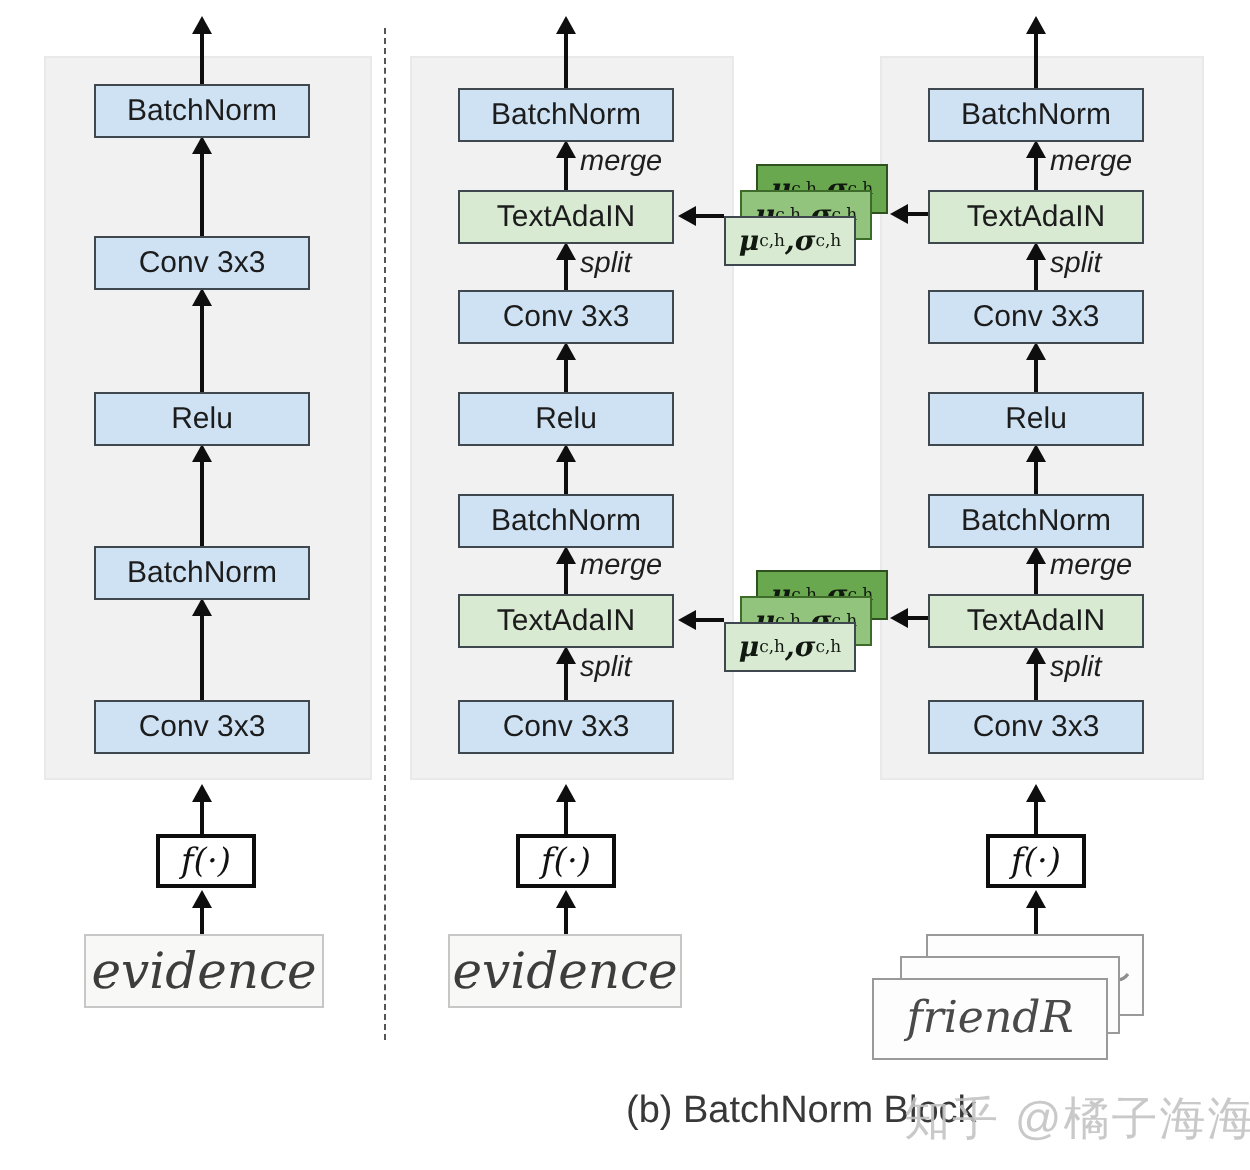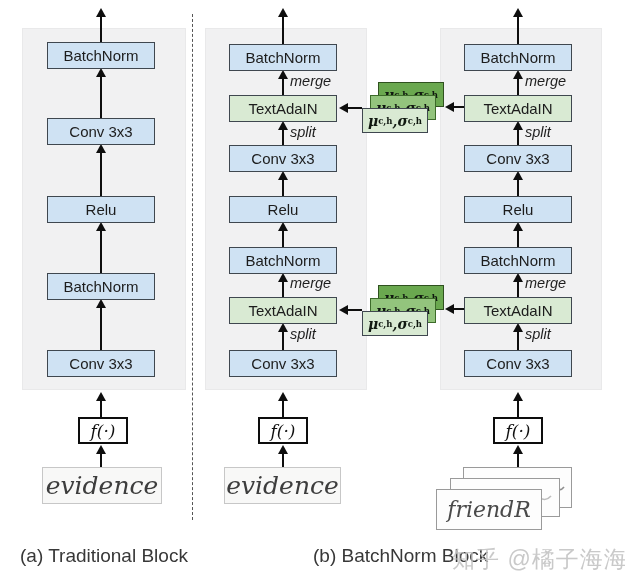--- a/index.html
+++ b/index.html
@@ -19,21 +19,21 @@
   .harrow{position:absolute;height:10px;}
   .harrow .hline{position:absolute;left:7px;top:4px;right:0;height:2.2px;background:#0e0e0e;}
   .harrow .hhead{position:absolute;left:0;top:0;width:0;height:0;
        border-top:5px solid transparent;border-bottom:5px solid transparent;
        border-right:9px solid #0e0e0e;}
   .edge-label{position:absolute;font-style:italic;font-size:14.5px;color:#1e1e1e;}
   .statbox{position:absolute;width:66px;height:25px;box-sizing:border-box;
        display:flex;align-items:center;justify-content:center;
        font-family:"DejaVu Serif",serif;font-style:italic;font-weight:bold;
        font-size:14px;color:#101810;}
-  .statbox sub{font-size:8.5px;font-weight:bold;font-style:normal;}
+  .statbox sub{font-size:8.5px;font-weight:normal;font-style:normal;}
   .s-dark{background:#6aa84f;border:1.5px solid #2f511f;z-index:1;}
   .s-mid{background:#93c47d;border:1.5px solid #3d6b2a;z-index:2;}
   .s-light{background:#d9ead3;border:1.5px solid #3f474f;z-index:3;}
   .fbox{position:absolute;width:50px;height:27px;box-sizing:border-box;background:#fff;
        border:2.6px solid #0d0d0d;display:flex;align-items:center;justify-content:center;
        font-family:"DejaVu Serif",serif;font-style:italic;font-size:17px;color:#111;}
   .hw{position:absolute;box-sizing:border-box;background:#f8f8f7;border:1px solid #c7c7c7;
        display:flex;align-items:center;justify-content:center;overflow:hidden;
        font-family:"DejaVu Serif",serif;font-style:italic;color:#3d3d3d;}
   .sample{position:absolute;box-sizing:border-box;background:#fdfdfd;border:1px solid #9a9a9a;
@@ -263,19 +263,18 @@
   <div class="sample" style="left:463px;top:467px;width:109px;height:41px;z-index:1;">
     <svg class="squiggle" width="100" height="30" viewBox="0 0 100 30">
       <path d="M4 22 C10 8 16 26 24 14 C30 5 34 24 42 16 C48 10 52 24 60 12 C66 4 70 22 78 15 C84 10 90 22 96 14" fill="none" stroke="#8f8f8f" stroke-width="1.6"></path>
     </svg>
   </div>
   <div class="sample" style="left:450px;top:478px;width:110px;height:39px;z-index:2;">
     <svg class="squiggle" width="102" height="28" viewBox="0 0 102 28">
       <path d="M3 20 C9 6 15 24 23 13 C29 4 33 22 41 14 C47 8 51 22 59 11 C65 3 69 21 77 14 C83 9 89 21 97 12" fill="none" stroke="#bdbdbd" stroke-width="1.6"></path>
     </svg>
   </div>
-  <div class="sample" style="left:436px;top:489px;width:106px;height:41px;z-index:3;font-size:22px;">friendR</div>
-
-  <div class="caption" style="left:20px;top:545px;">(a) Traditional Block</div>
+  <div class="sample" style="left:436px;top:489px;width:118px;height:41px;z-index:3;font-size:22px;">friendR</div>
+
   <div class="caption" style="left:313px;top:545px;">(b) BatchNorm Block</div>
   <div class="watermark" style="left:452px;top:544px;">知乎 @橘子海海海</div>
 
 </div>
 
 </body></html>

